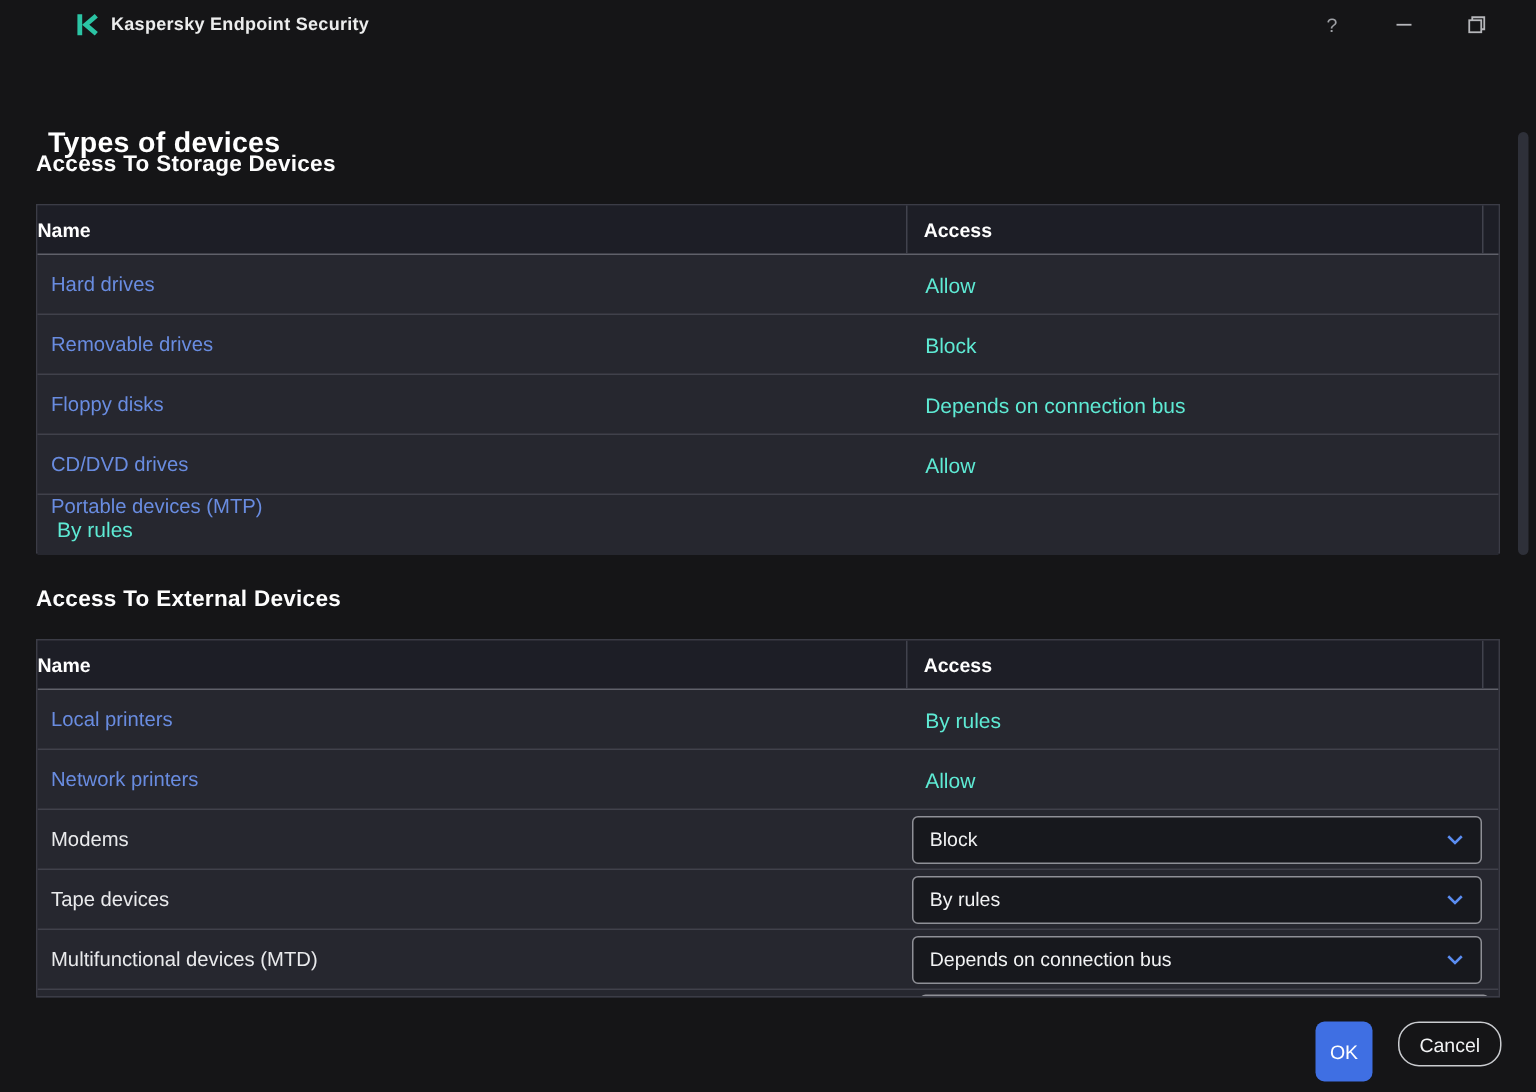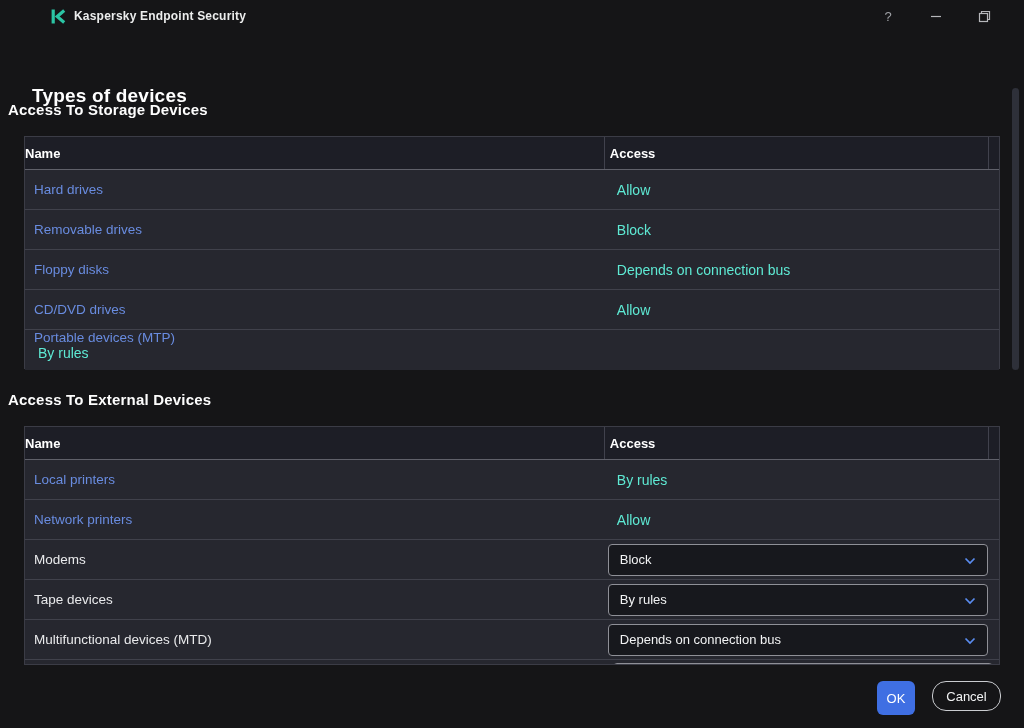--- a/index.html
+++ b/index.html
@@ -17,31 +17,31 @@
   .logo { width:17px; height:17px; margin-left:18px; display:flex; align-items:center; justify-content:center; }
   .app-title { margin-left:7px; font-size:12px; font-weight:600; letter-spacing:.2px; color:#eceded; }
   .winbtns { position:absolute; right:0; top:0; height:32px; display:flex; }
   .winbtn { width:48px; height:32px; display:flex; align-items:center; justify-content:center; background:transparent; border:none; cursor:pointer; color:#a9abb0; }
   .winbtn.help { font-size:13px; color:#9fa1a6; }
 
   
   .page-title { position:absolute; top:45px; left:32px; font-size:19px; font-weight:700; color:#ffffff; letter-spacing:.2px;margin-top:40px; }
 
   
-  .section-title { position:absolute; left:8px; font-size:15px; font-weight:700; color:#fdfdfd; letter-spacing:.2px; }
+  .section-title { position:absolute; left:24px; font-size:15px; font-weight:700; color:#fdfdfd; letter-spacing:.2px; }
   .section-title.s1 { top:101px; }
   .section-title.s2 { top:391px; }
 
   .table { position:absolute; left:24px; width:976px; background:#26272f; border:1px solid #3b3c46; }
   .table.t1 { top:136px; height:233px; }
   .table.t2 { top:426px; height:239px; overflow:hidden; }
 
   .thead { position:relative; height:33px; background:#1d1e26; border-bottom:1px solid #60616a; display:flex; }
   .thead .hname  { width:580px; display:flex; align-items:center; font-size:13px; font-weight:700; color:#ffffff; }
-  .thead .haccess{ width:386px; display:flex; align-items:center; padding-left:5px; font-size:13px; font-weight:700; color:#ffffff;
+  .thead .haccess{ width:386px; display:flex; align-items:center; padding-left:11px; font-size:13px; font-weight:700; color:#ffffff;
                    border-left:1px solid #41424d; border-right:1px solid #41424d; }
   .thead .hspacer{ width:10px; }
 
   .trow { position:relative; height:40px; display:flex; border-bottom:1px solid #40414b; background:#26272f; }
   .trow:last-child { border-bottom:none;flex-direction:column; }
   .cell-name  { width:580px; display:flex; align-items:center; padding-left:9px; }
   .cell-access{ width:386px; display:flex; align-items:center; padding-left:13px; }
   .cell-spacer{ width:10px; }
 
   .dev-link { font-size:13.5px; color:#698ce0; text-decoration:none; cursor:pointer; }
@@ -56,21 +56,21 @@
 
   
   .trow.clipped { height:6px; border-bottom:none; overflow:hidden; }
   .clipped .sliver { position:absolute; left:588px; top:3px; width:380px; height:12px;
                      background:#17181d; border:1px solid #8f9097; border-radius:4px 4px 0 0; }
 
   
   .scroll-thumb { position:absolute; left:1012px; top:88px; width:7px; height:282px; background:#2e3039; border-radius:4px; cursor:pointer; }
 
   
-  .btn-ok { position:absolute; left:877px; top:681px; width:38px; height:34px; background:#3f6fe3; color:#ffffff;
+  .btn-ok { position:absolute; left:877px; top:681px; width:38px; height:40px; background:#3f6fe3; color:#ffffff;
             border:none; border-radius:6px; font-size:13px; font-family:inherit; cursor:pointer; }
   .btn-cancel { position:absolute; left:932px; top:681px; width:69px; height:30px; background:transparent; color:#f2f3f4;
             border:1px solid #caccd0; border-radius:14px; font-size:13px; font-family:inherit; cursor:pointer; }
 </style>
 </head>
 <body>
 
 <div class="titlebar">
   <span class="logo">
     <svg width="17" height="17" viewBox="0 0 17 17">

